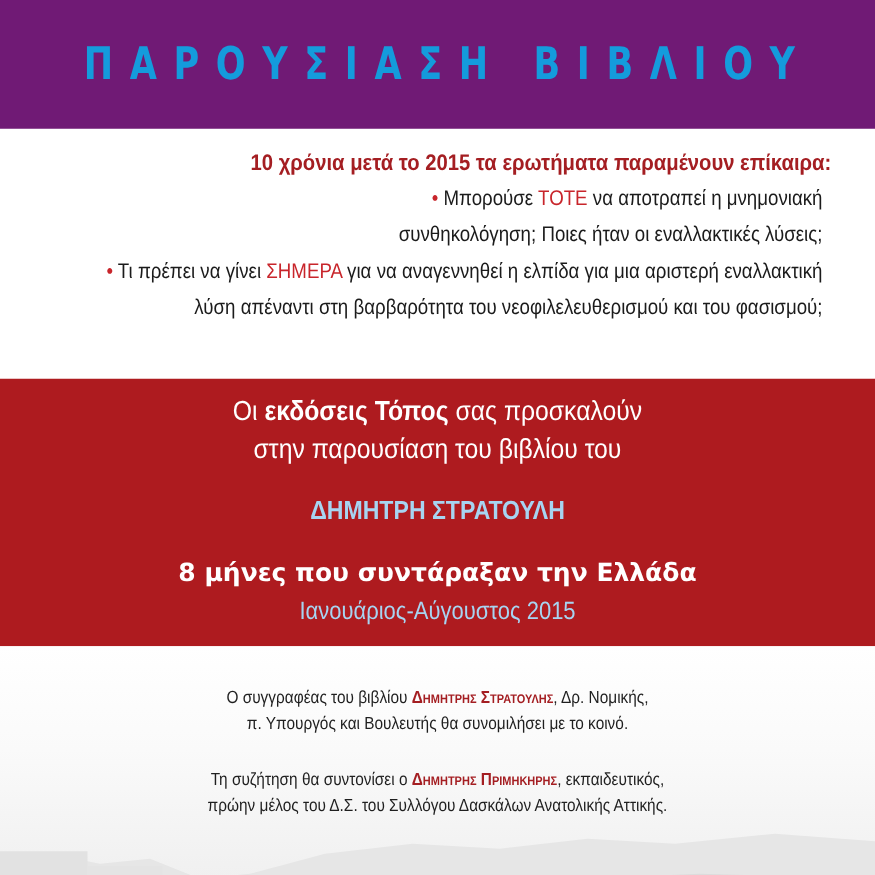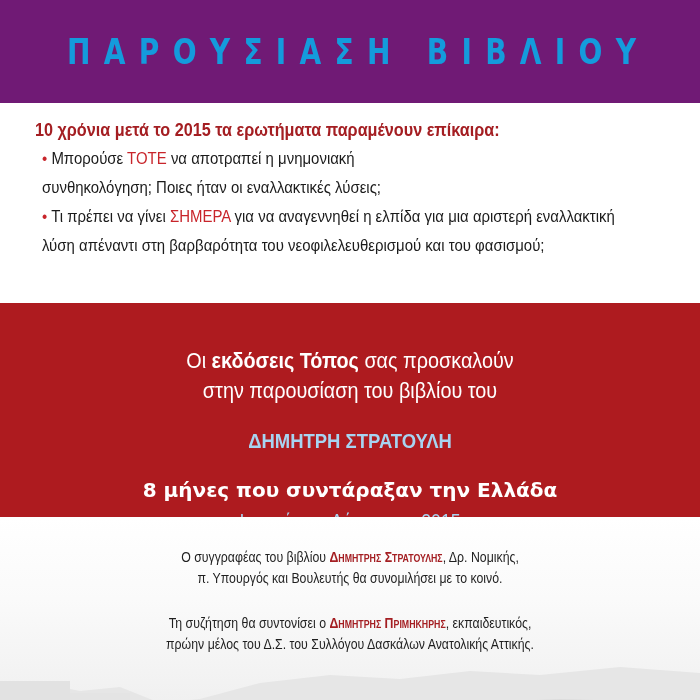--- a/index.html
+++ b/index.html
@@ -17,21 +17,21 @@
       font-size: 36px;
       letter-spacing: 17px;
       color: #149bdc;
       transform: scaleX(0.78);
       white-space: nowrap;
       margin-left: 17px;
     }
 
     .intro {
       position: absolute; left: 0; top: 116px; width: 700px;
-      text-align: left;
+      text-align: right;
     }
     .intro-heading {
       font-family: "Liberation Sans", sans-serif;
       font-weight: bold;
       font-size: 18px;
       color: #a41e22;
       line-height: 28px;
       transform: scaleX(0.9);
     }
     .intro-line {
@@ -52,21 +52,21 @@
       color: #ffffff;
     }
     .invite-line {
       font-family: "Liberation Sans", sans-serif;
       font-size: 22px;
       line-height: 30px;
       transform: scaleX(0.9);
       white-space: nowrap;
     }
     .invite-line b { font-weight: bold; }
-    .invite-wrap { padding-top: 11px; margin-top: 32px; }
+    .invite-wrap { padding-top: 11px; }
     .author-name {
       margin-top: 22px;
       font-family: "Liberation Sans", sans-serif;
       font-weight: bold;
       font-size: 21px;
       color: #a7d4f1;
       line-height: 26px;
       transform: scaleX(0.88);
     }
     .book-title {

